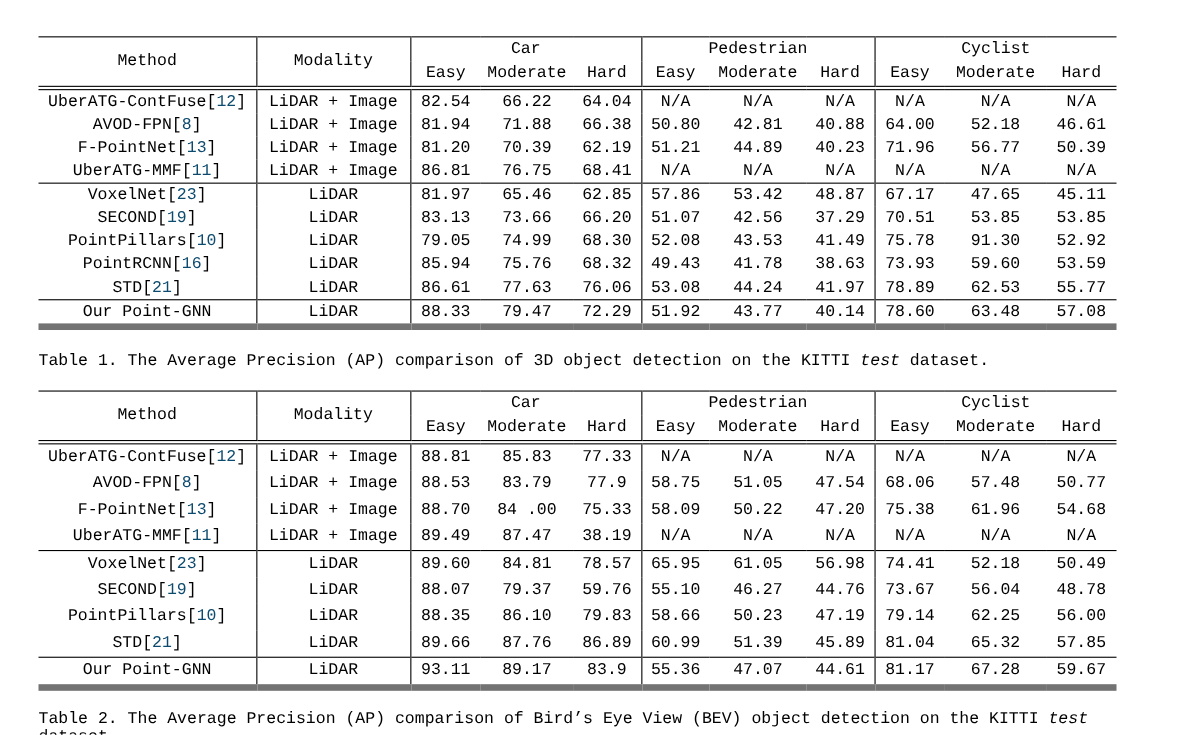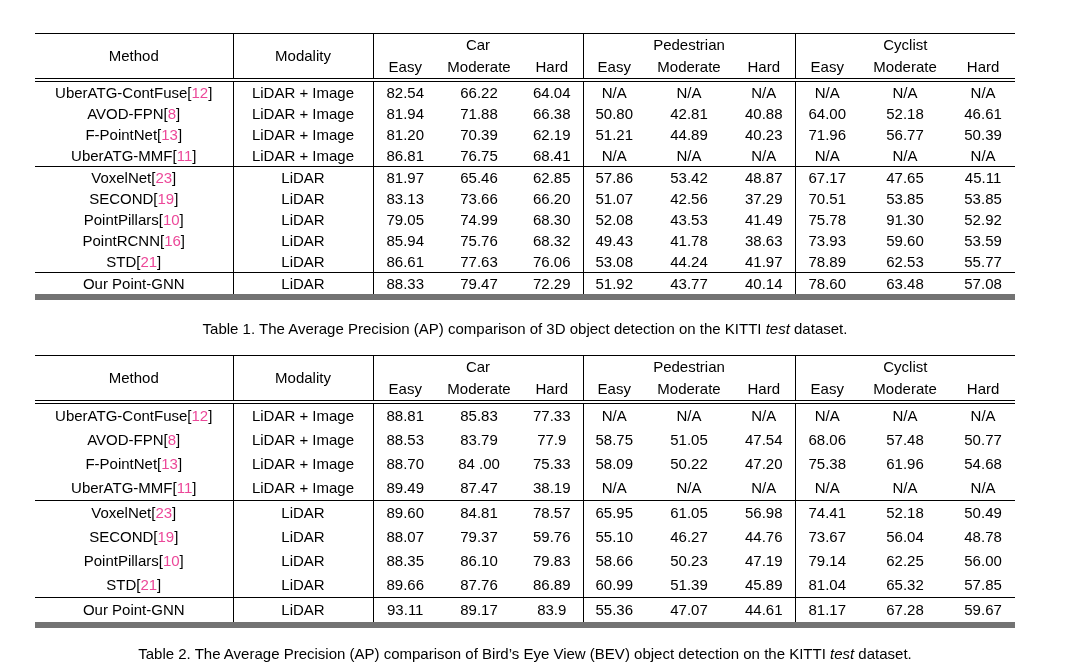--- a/index.html
+++ b/index.html
@@ -1,19 +1,19 @@
 <!DOCTYPE html>
 <html><head>
 <meta charset="utf-8">
 <style>
   html, body { margin: 0; padding: 0; background: #ffffff; }
   .page {
     width: 1080px; height: 668px; box-sizing: border-box;
     padding: 33px 35px 0 35px;
-    font-family: Liberation Sans, sans-serif;
+    font-family: Liberation Mono, monospace;
     color: #000;
   }
   table.tbl {
     border-collapse: collapse;
     table-layout: fixed;
     width: 980px;
     font-size: 15px;
     line-height: 1.2;
   }
   .tbl th, .tbl td {
@@ -26,24 +26,24 @@
   }
   .tbl thead th { height: 22px; }
   .tbl tbody td { height: 21px; }
   table.tbl-2 tbody td { height: 24px; }
   .tbl thead tr:first-child th { border-top: 1px solid #000; }
   .hb { border-bottom: 4px double #000; }
   .v  { border-left: 1px solid #000; }
   .tbl tbody tr.group-start td { border-top: 1px solid #000; }
   .tbl tbody tr:last-child td { border-bottom: 6px solid #737373; }
   .b { font-weight: bold; }
-  .cite { color: #ec4899; }
+  .cite { color: #0c4a6e; }
   .caption {
     width: 980px;
-    text-align: center;
+    text-align: left;
     font-size: 15px;
     margin: 20px 0 18px 0;
   }
   .caption-2 { margin-top: 17px; }
 </style>
 </head>
 <body>
 
 <div class="page">
 

